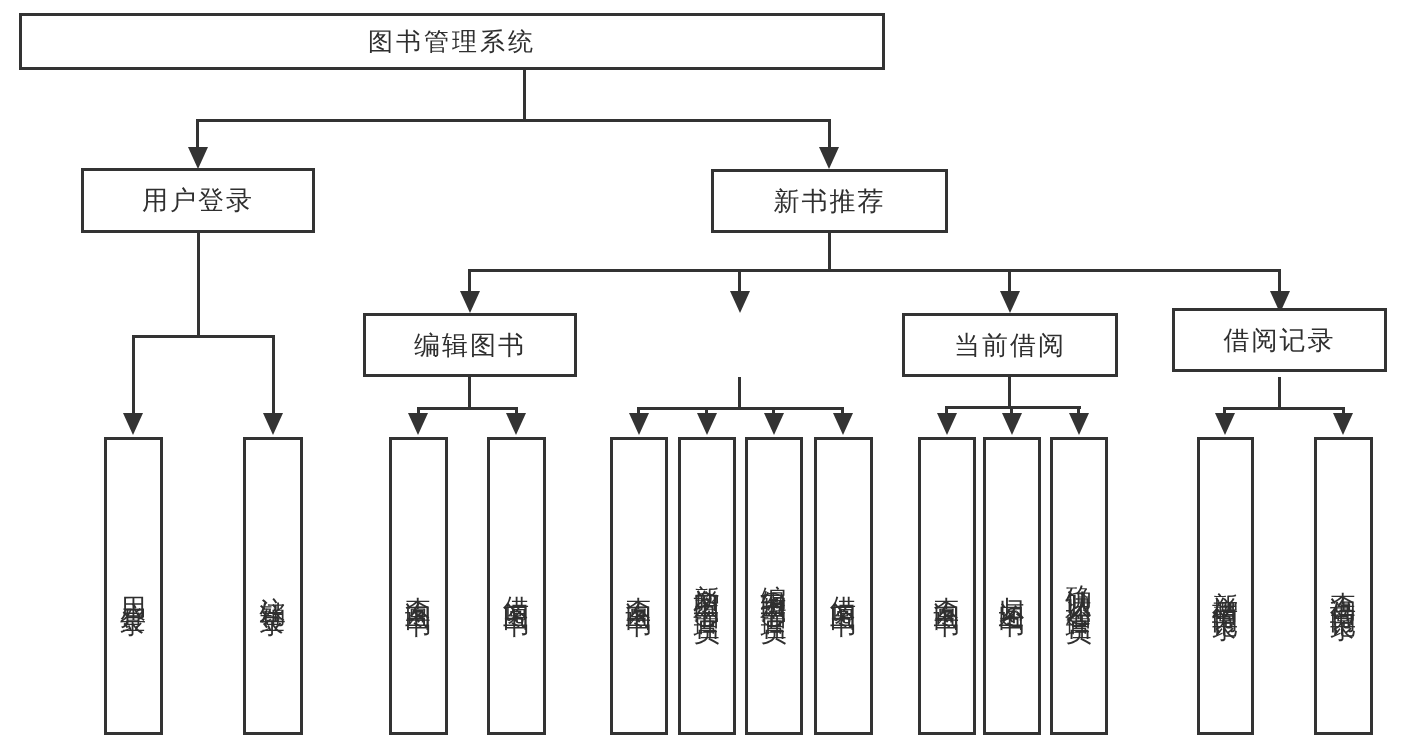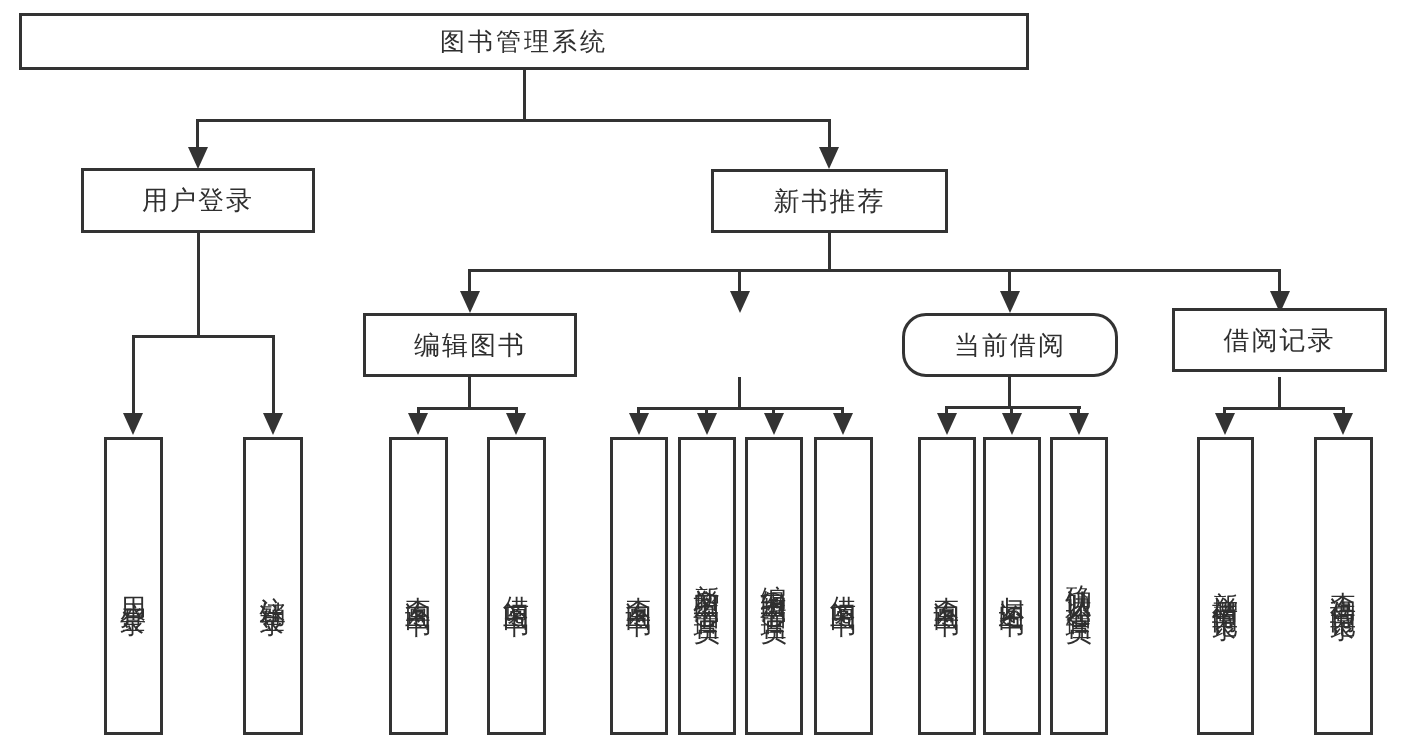--- a/index.html
+++ b/index.html
@@ -118,35 +118,35 @@
   <div class="arrow" style="left:1002px;top:413px;"></div>
   <div class="arrow" style="left:1069px;top:413px;"></div>
 
   <div class="line-v" style="left:1278px;top:377px;height:32px;"></div>
   <div class="line-h" style="left:1224px;top:407px;width:121px;"></div>
   <div class="line-v" style="left:1223px;top:407px;height:8px;"></div>
   <div class="line-v" style="left:1342px;top:407px;height:8px;"></div>
   <div class="arrow" style="left:1215px;top:413px;"></div>
   <div class="arrow" style="left:1333px;top:413px;"></div>
 
-  <div class="box root" style="left:19px;top:13px;width:1010px;height:57px;">
+  <div class="box root" style="left:19px;top:13px;width:866px;height:57px;">
     <span class="hlabel">图书管理系统</span>
   </div>
 
   <div class="box" style="left:81px;top:168px;width:234px;height:65px;">
     <span class="hlabel">用户登录</span>
   </div>
   <div class="box" style="left:711px;top:169px;width:237px;height:64px;">
     <span class="hlabel">新书推荐</span>
   </div>
 
   <div class="box" style="left:363px;top:313px;width:214px;height:64px;">
     <span class="hlabel">编辑图书</span>
   </div>
-  <div class="box" style="left:902px;top:313px;width:216px;height:64px;border-radius:24px;">
+  <div class="box" style="left:902px;top:313px;width:216px;height:64px;">
     <span class="hlabel">当前借阅</span>
   </div>
   <div class="box" style="left:1172px;top:308px;width:215px;height:64px;">
     <span class="hlabel">借阅记录</span>
   </div>
 
   <div class="vbox" style="left:104px;top:437px;width:59px;height:298px;">
     <span class="vlabel">用户登录</span>
   </div>
   <div class="vbox" style="left:243px;top:437px;width:60px;height:298px;">

